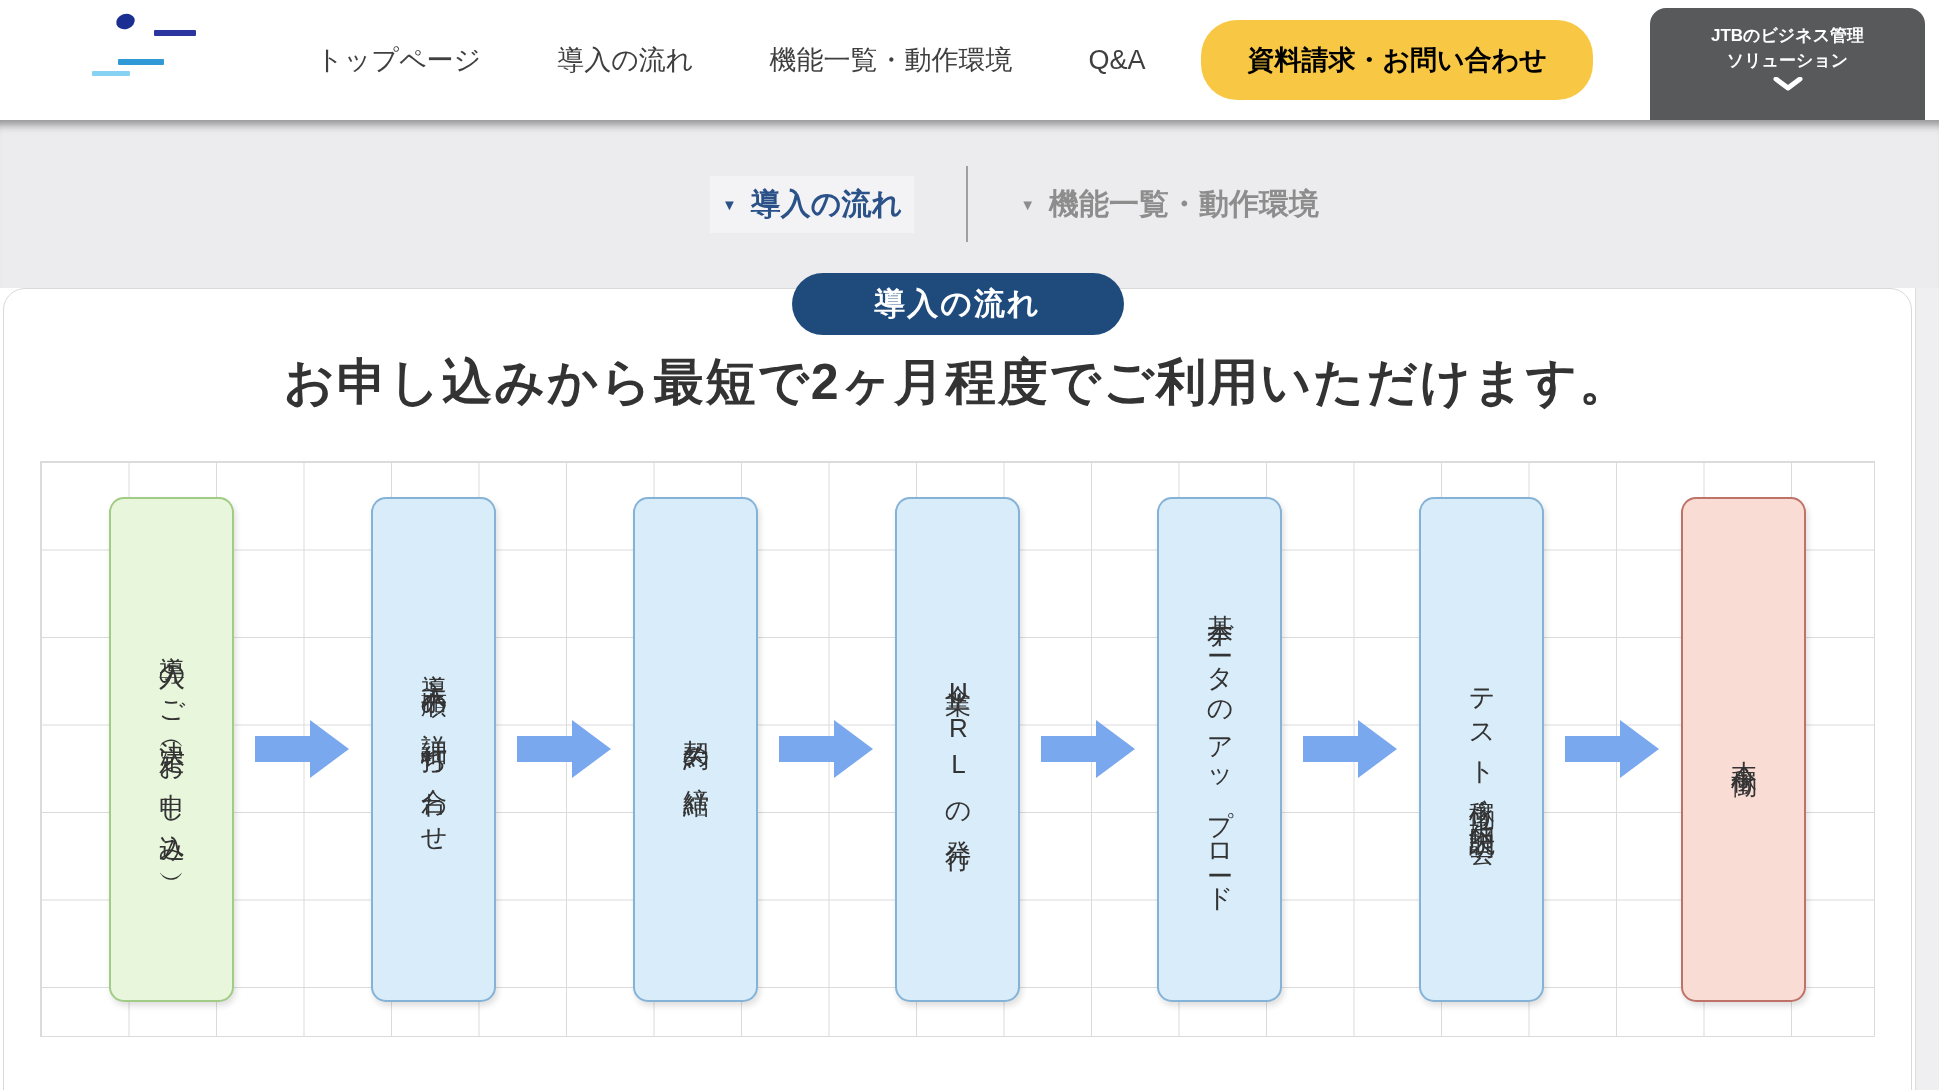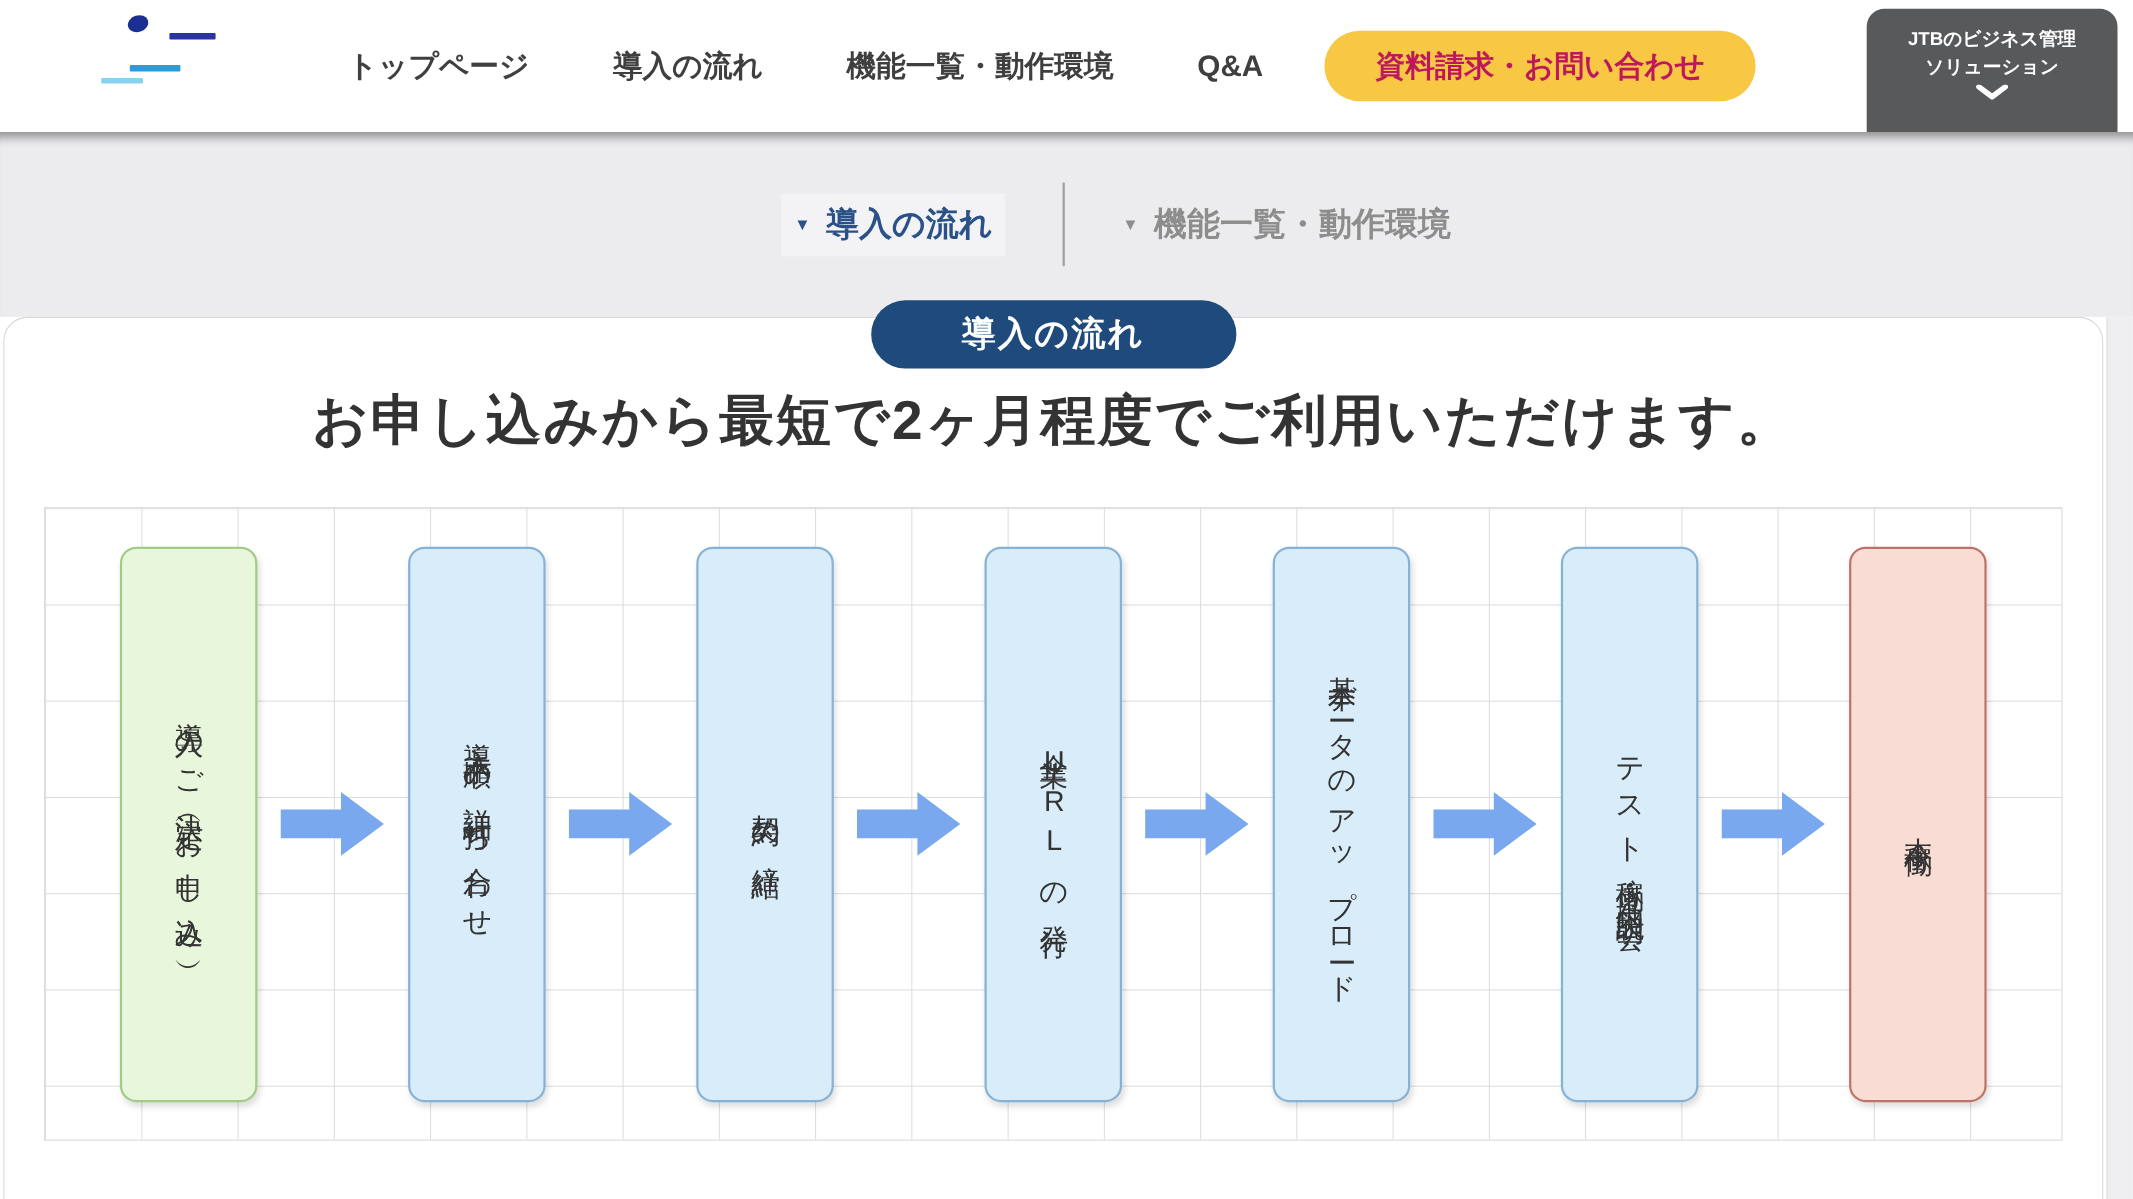--- a/index.html
+++ b/index.html
@@ -29,32 +29,32 @@
   .logo-bar { position:absolute; border-radius:1px; }
   .bar-navy  { left:146px; top:18px; width:42px; height:6px; background:#2b35a0; }
   .bar-blue  { left:110px; top:47px; width:46px; height:6px; background:#2f9ad6; }
   .bar-cyan  { left:84px;  top:59px; width:38px; height:5px; background:#86d2f2; }
   .logo-dot  {
     position:absolute; left:108px; top:2px; width:19px; height:15px;
     background:#1b2f93; border-radius:50%; transform:rotate(-18deg);
   }
   .nav { display:flex; align-items:center; gap:76px; margin-left:78px; }
   .nav-item {
-    font-size:27px; font-weight:bold; color:#3f3f3f;
+    font-size:27px; font-weight:normal; color:#3f3f3f;
     white-space:nowrap; cursor:pointer;
   }
   .cta-button {
-    margin-left:56px; height:64px; padding:0 46px;
+    margin-left:56px; height:80px; padding:0 46px;
     background:#f8c845; border:none; border-radius:36px;
-    font-family:inherit; font-size:27px; font-weight:bold; color:#be185d;
+    font-family:inherit; font-size:27px; font-weight:bold; color:#000000;
     white-space:nowrap; cursor:pointer; display:flex; align-items:center;
   }
   .mega-tab {
     position:absolute; right:14px; top:8px;
-    width:228px; height:112px;
+    width:275px; height:112px;
     background:#58595b; border-radius:16px 16px 0 0;
     color:#ffffff; text-align:center;
     font-size:17px; font-weight:bold; line-height:1.45;
     padding-top:16px; cursor:pointer; z-index:6;
   }
   .mega-tab .chevron { margin-top:4px; }
 
   
   .subnav {
     height:168px; background:#ececee;

